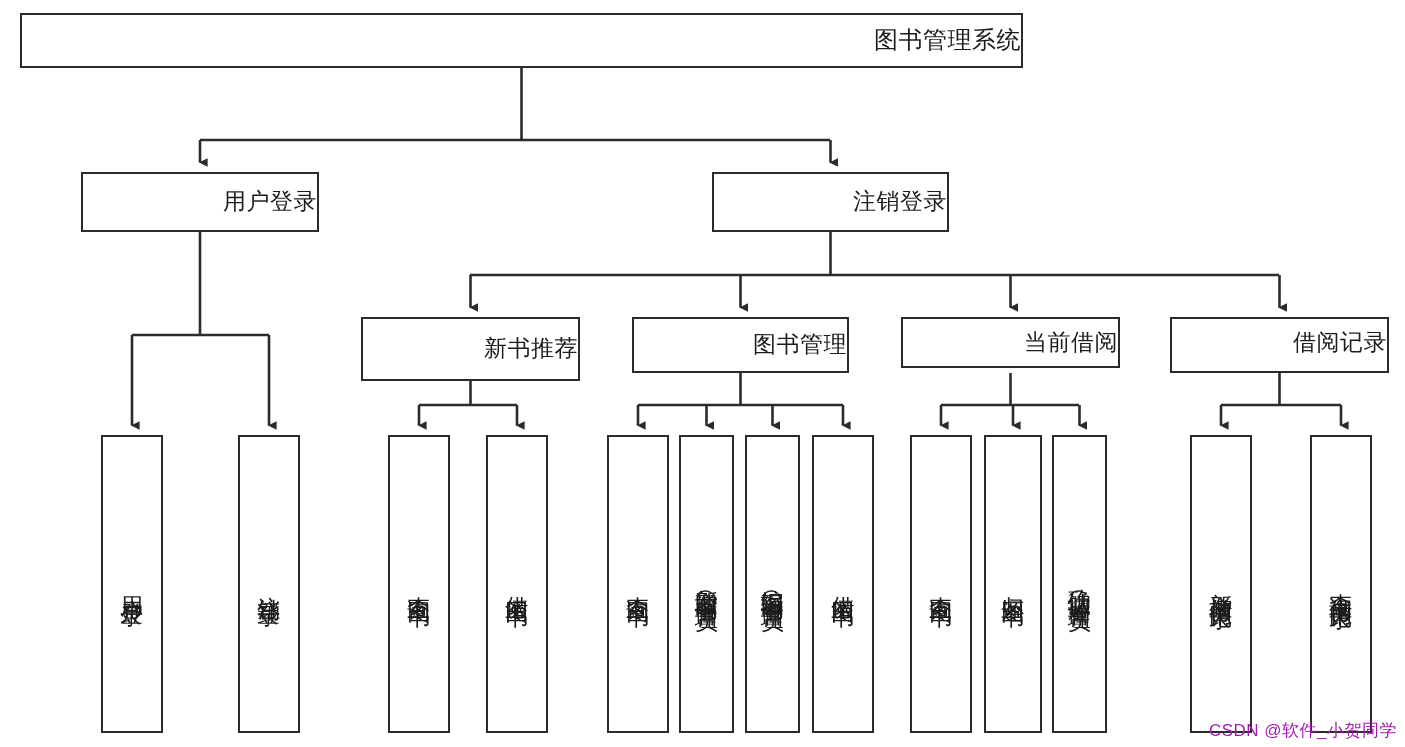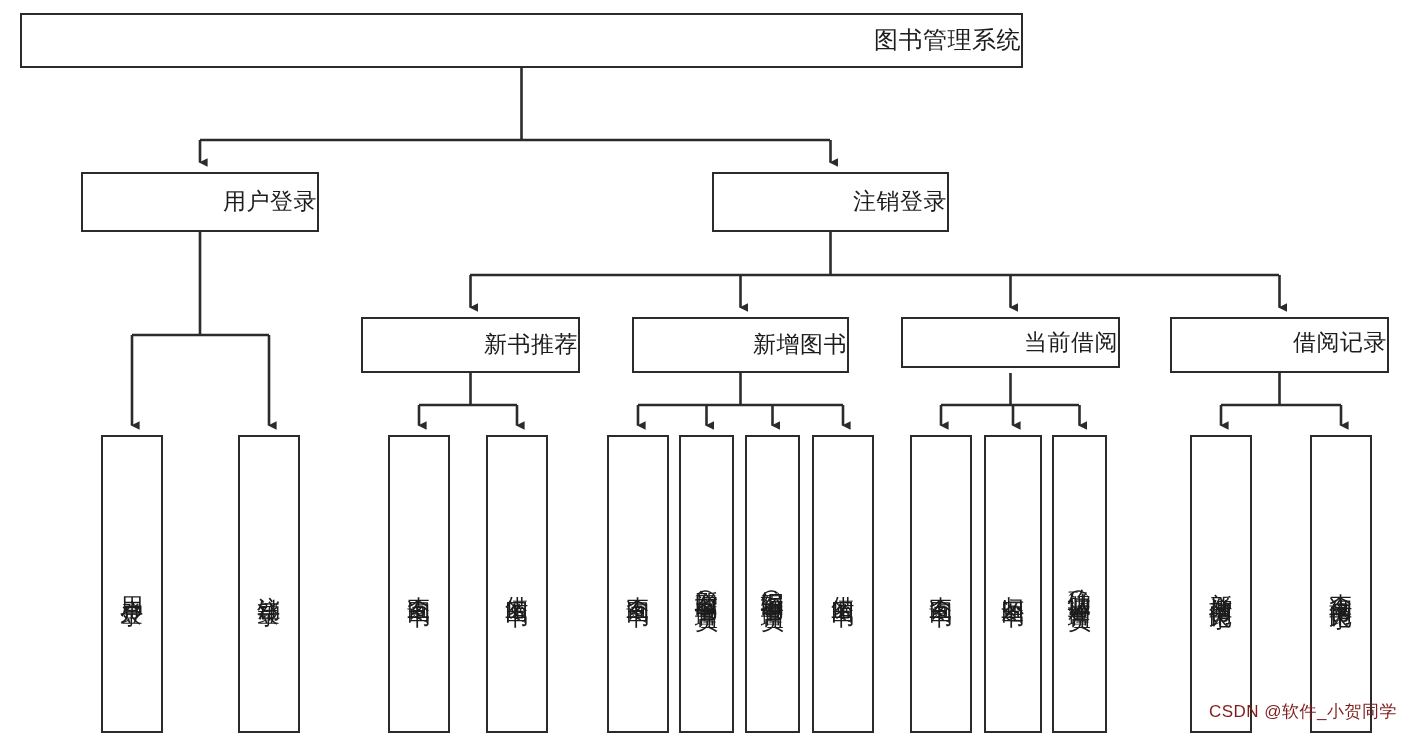--- a/index.html
+++ b/index.html
@@ -58,23 +58,23 @@
     text-orientation: upright;
     font-size: 23px;
     line-height: 1.16;
     letter-spacing: 3px;
     white-space: nowrap;
     max-height: 284px;
   }
   .watermark {
     position: absolute;
     right: 8px;
-    bottom: 24px;
+    bottom: 5px;
     font-size: 17px;
-    color: #7f1d1d;
+    color: #a21caf;
     letter-spacing: 0.5px;
     z-index: 3;
     white-space: nowrap;
     font-family: "Liberation Sans", "DejaVu Sans", sans-serif;
   }
 </style>
 </head>
 <body>
 
 <div id="diagram-root">
@@ -127,26 +127,26 @@
   </div>
 
   <div class="node horizontal" style="left:81px;top:172px;width:238px;height:60px;">
     <span class="node-label">用户登录</span>
   </div>
 
   <div class="node horizontal" style="left:712px;top:172px;width:237px;height:60px;">
     <span class="node-label">注销登录</span>
   </div>
 
-  <div class="node horizontal" style="left:361px;top:317px;width:219px;height:56px;">
+  <div class="node horizontal" style="left:361px;top:317px;width:219px;height:64px;">
     <span class="node-label">新书推荐</span>
   </div>
 
   <div class="node horizontal" style="left:632px;top:317px;width:217px;height:56px;">
-    <span class="node-label">新增图书</span>
+    <span class="node-label">图书管理</span>
   </div>
 
   <div class="node horizontal" style="left:901px;top:317px;width:219px;height:51px;">
     <span class="node-label">当前借阅</span>
   </div>
 
   <div class="node horizontal" style="left:1170px;top:317px;width:219px;height:56px;font-family:Liberation Mono, monospace;">
     <span class="node-label">借阅记录</span>
   </div>
 

